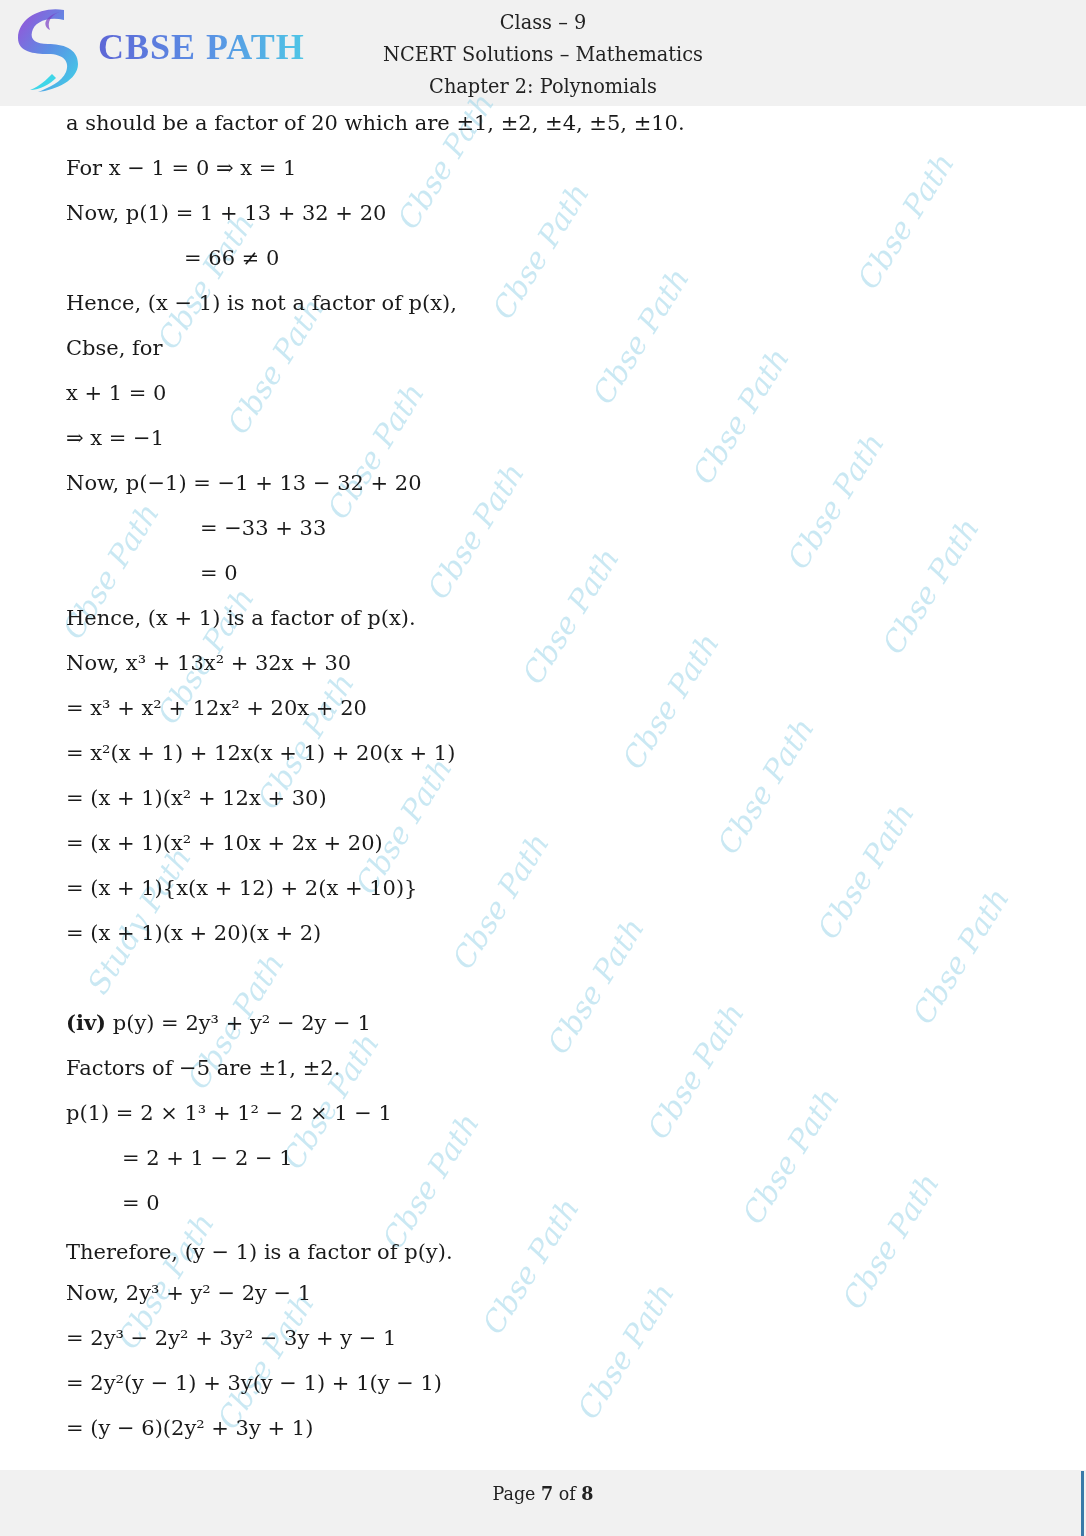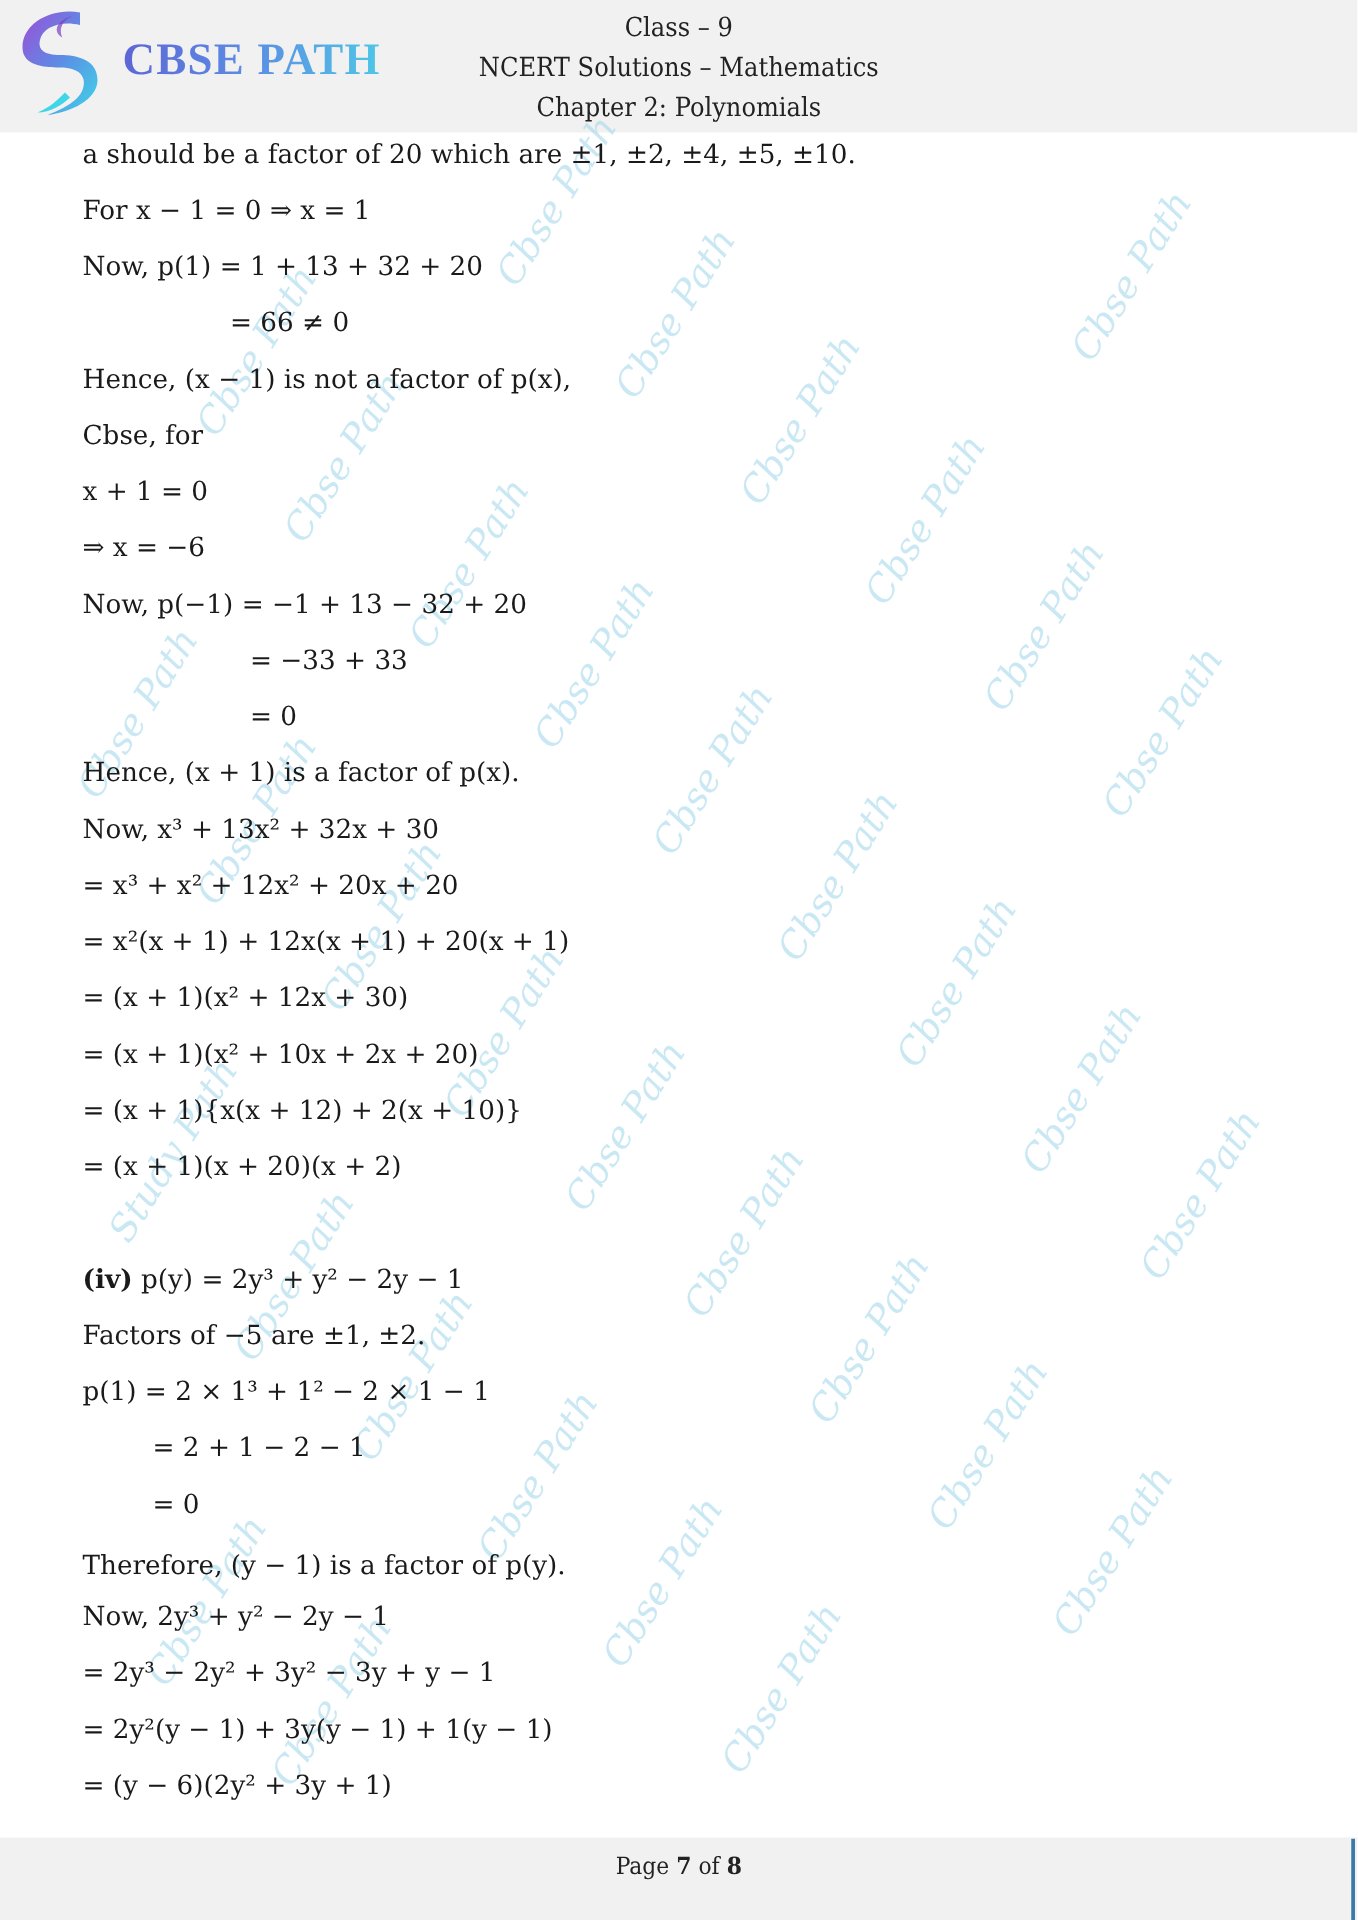--- a/index.html
+++ b/index.html
@@ -111,21 +111,21 @@
 </div>
 
 <div class="content">
   <div class="line m" style="top:2px">a should be a factor of 20 which are ±1, ±2, ±4, ±5, ±10.</div>
   <div class="line m" style="top:47px">For x − 1 = 0 ⇒ x = 1</div>
   <div class="line m" style="top:92px">Now, p(1) = 1 + 13 + 32 + 20</div>
   <div class="line m" style="top:137px;left:118px">= 66 ≠ 0</div>
   <div class="line m" style="top:182px">Hence, (x − 1) is not a factor of p(x),</div>
   <div class="line m" style="top:227px">Cbse, for</div>
   <div class="line m" style="top:272px">x + 1 = 0</div>
-  <div class="line m" style="top:317px">⇒ x = −6</div>
+  <div class="line m" style="top:317px">⇒ x = −1</div>
   <div class="line m" style="top:362px">Now, p(−1) = −1 + 13 − 32 + 20</div>
   <div class="line m" style="top:407px;left:134px">= −33 + 33</div>
   <div class="line m" style="top:452px;left:134px">= 0</div>
   <div class="line m" style="top:497px">Hence, (x + 1) is a factor of p(x).</div>
   <div class="line m" style="top:542px">Now, x³ + 13x² + 32x + 30</div>
   <div class="line m" style="top:587px">= x³ + x² + 12x² + 20x + 20</div>
   <div class="line m" style="top:632px">= x²(x + 1) + 12x(x + 1) + 20(x + 1)</div>
   <div class="line m" style="top:677px">= (x + 1)(x² + 12x + 30)</div>
   <div class="line m" style="top:722px">= (x + 1)(x² + 10x + 2x + 20)</div>
   <div class="line m" style="top:767px">= (x + 1){x(x + 12) + 2(x + 10)}</div>

